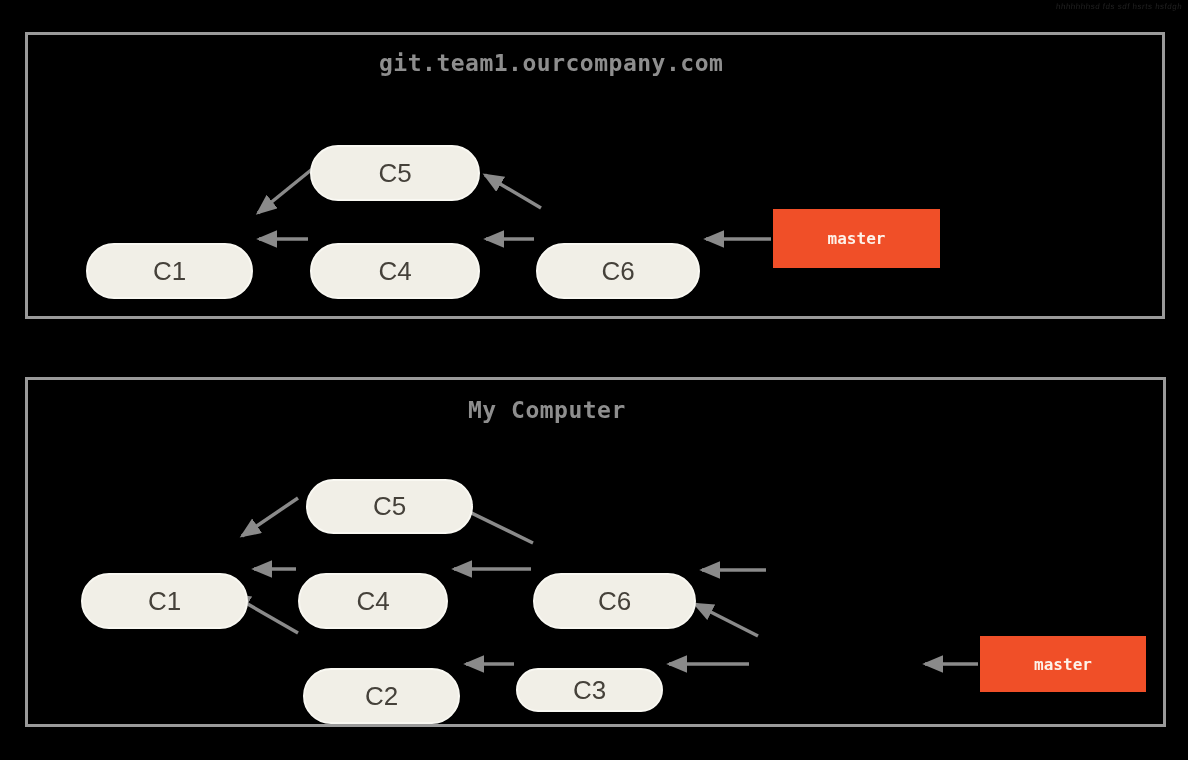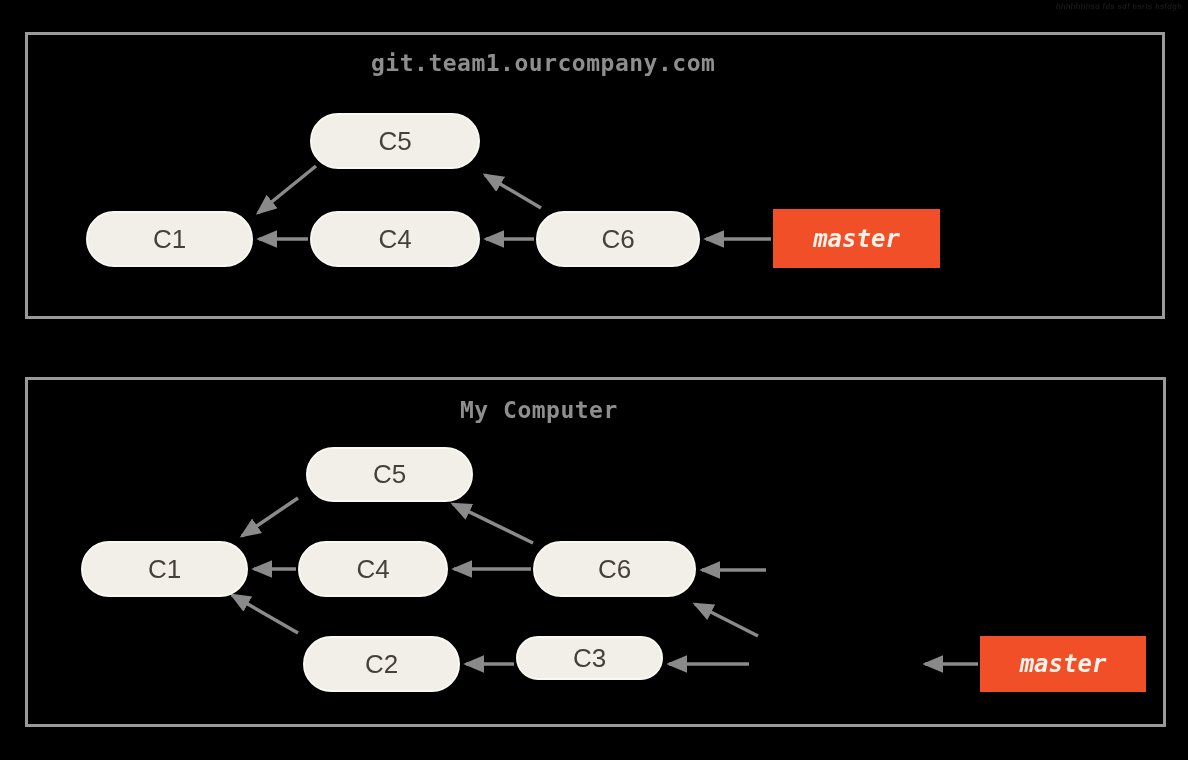--- a/index.html
+++ b/index.html
@@ -13,44 +13,43 @@
   }
   .panel{
     position:absolute;box-sizing:border-box;
     border:3px solid var(--panel-border,#9a9a9a);
     background:transparent;
   }
   .panel-title{
     position:absolute;white-space:pre;
     font-family:"DejaVu Sans Mono","Liberation Mono",monospace;
     font-weight:bold;font-size:23px;line-height:1.1;
-    color:var(--title-text,#8e8e8e);letter-spacing:.5px;
+    color:var(--title-text,#8e8e8e);letter-spacing:.5px;margin-left:8px;
   }
   svg.edges{position:absolute;left:0;top:0;width:100%;height:100%;overflow:visible;}
   .commit{
     position:absolute;box-sizing:border-box;
     background:var(--node-fill,#f1efe7);
     border:2px solid var(--node-edge,#f9f8f2);
     border-radius:28px;
-    display:flex;align-items:center;justify-content:center;
+    display:flex;align-items:center;justify-content:center;margin-top:32px;
   }
   .commit span{
     font-family:"Liberation Sans","DejaVu Sans",sans-serif;
     font-size:26px;color:var(--node-text,#45413a);
   }
   .branch{
     position:absolute;box-sizing:border-box;
     background:var(--branch-fill,#f04f28);
     display:flex;align-items:center;justify-content:center;
   }
   .branch span{
     font-family:"DejaVu Sans Mono","Liberation Mono",monospace;
-    font-weight:bold;font-size:24px;color:var(--branch-text,#fdf3ea);
+    font-weight:bold;font-size:16px;color:var(--branch-text,#fdf3ea);
     white-space:pre;
-    font-style:italic;
   }
 </style>
 </head>
 <body>
 
 <div class="stage">
   <div class="watermark">hhhhhhhsd fds sdf hsrts hsfdgh</div>
 
   <section class="panel" style="left: 25px; top: 32px; width: 1140px; height: 287px;">
     <svg class="edges">

